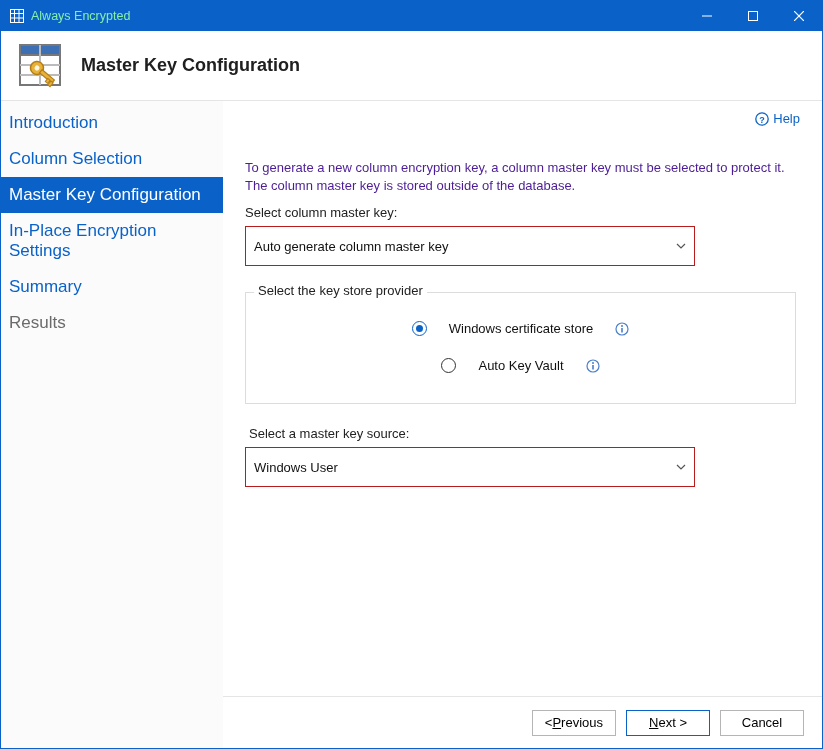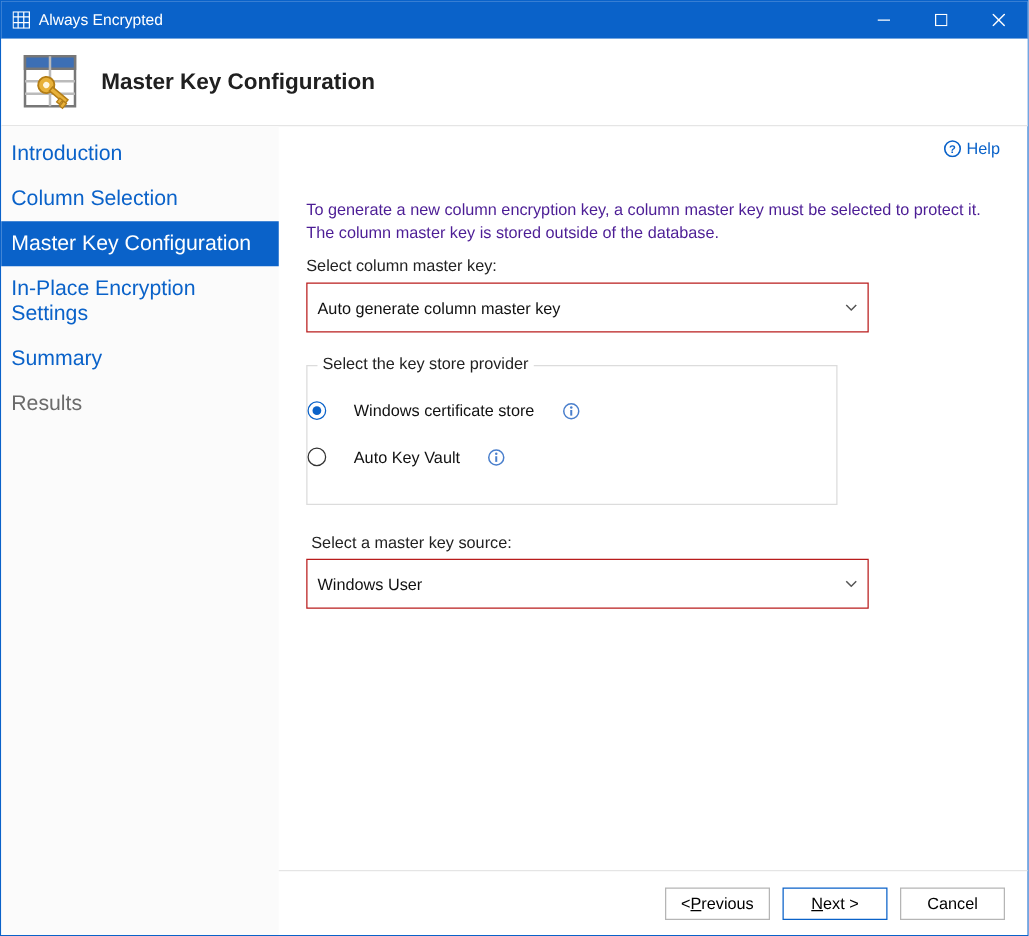--- a/index.html
+++ b/index.html
@@ -1,18 +1,18 @@
 <!DOCTYPE html>
 <html><head>
 <meta charset="utf-8">
 <style>
   * { box-sizing: border-box; }
   html, body { margin:0; padding:0; height:100%; font-family: "Segoe UI", Arial, sans-serif; font-size:13px; color:#111; background:#fff;}
   .window { width:823px; height:749px; border:1px solid #0a62c9; display:flex; flex-direction:column; background:#fff;}
-  .titlebar { height:30px; background:#0a62c9; color:#ffffff; display:flex; align-items:center; }
+  .titlebar { height:30px; background:#0a62c9; color:#86efac; display:flex; align-items:center; }
   .titlebar .tb-icon { width:16px; height:16px; margin:0 6px 0 8px; display:flex; align-items:center; justify-content:center;}
   .titlebar .tb-title { flex:0 0 auto; font-size:12.5px; }
   .titlebar .tb-spacer { flex:1 1 auto; }
   .tb-btn { width:46px; height:30px; display:flex; align-items:center; justify-content:center; color:#fff; }
   .tb-btn svg { display:block; }
 
   .header { height:70px; display:flex; align-items:center; padding:8px 12px; border-bottom:1px solid #e5e5e5; background:#fff;}
   .header-icon { width:48px; height:48px; margin-left:4px; margin-right:16px; }
   .header-title { font-size:18px; font-weight:600; color:#202020;}
 
@@ -29,23 +29,23 @@
 
   .intro-text { margin-top:48px; line-height:1.4; color:#4c1d95; max-width:540px;}
   .label { margin-top:10px; margin-bottom:6px; color:#222;}
   .indent-label { margin-left:4px;}
 
   .dropdown { position:relative; width:450px; height:40px; border:1px solid #b91c1c; background:#fff; display:flex; align-items:center; padding:0 43px 0 8px; font-size:13px; cursor:pointer;}
   .dropdown .caret { position:absolute; right:8px; top:50%; transform:translateY(-50%);}
   .dropdown .caret svg{display:block;}
   .dd-full { width:450px;}
 
-  .groupbox { width:425px; border:1px solid #dcdcdc; margin-top:26px; padding:22px 14px 26px 0; position:relative;}
+  .groupbox { width:551px; border:1px solid #dcdcdc; margin-top:26px; padding:22px 14px 26px 14px; position:relative;}
   .groupbox .legend { position:absolute; top:-10px; left:8px; background:#fff; padding:0 4px; color:#222;}
-  .radio-row { display:flex; align-items:center; gap:22px; margin:6px 0 22px 0; cursor:pointer;}
+  .radio-row { display:flex; align-items:center; gap:22px; margin:6px 0 22px 0; cursor:pointer;justify-content:center;}
   .radio-row:last-child{margin-bottom:4px;}
   .radio-outer { width:15px; height:15px; border-radius:50%; border:1px solid #333; display:flex; align-items:center; justify-content:center;}
   .radio-outer.checked { border-color:#0a62c9;}
   .radio-inner { width:7px; height:7px; border-radius:50%; background:#0a62c9;}
   .info-icon { width:14px; height:14px;}
   .info-icon svg{display:block;}
 
   .footer { height:52px; border-top:1px solid #e5e5e5; display:flex; align-items:center; justify-content:flex-end; padding:0 18px; gap:10px;}
   .btn { min-width:84px; height:26px; border:1px solid #b5b5b5; background:#fff; font-size:13px; padding:0 12px; cursor:pointer; display:flex; align-items:center; justify-content:center;}
   .btn.primary { border-color:#0a62c9; }

